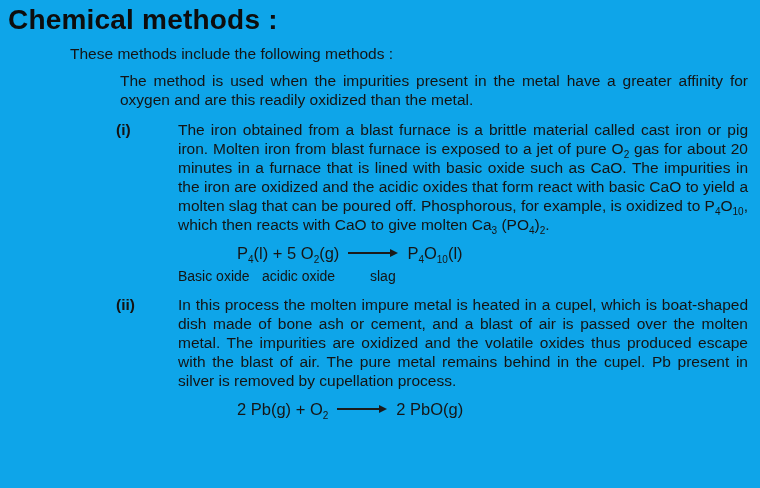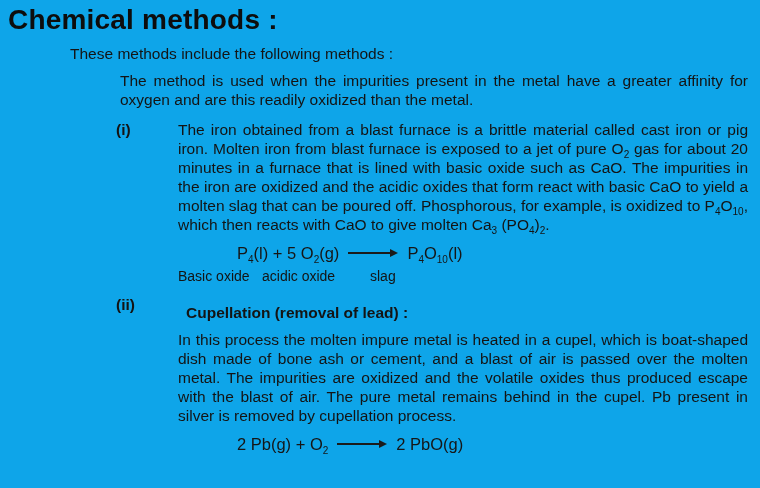--- a/index.html
+++ b/index.html
@@ -132,20 +132,19 @@
         <div class="eq eq-1">P<sub>4</sub>(l) + 5 O<sub>2</sub>(g)<span class="arrow" aria-label="⟶"></span>P<sub>4</sub>O<sub>10</sub>(l)</div>
         <div class="eq-labels">
           <span class="lbl lbl-basic">Basic oxide</span><span class="lbl lbl-acidic">acidic oxide</span><span class="lbl lbl-slag">slag</span>
         </div>
       </div>
     </div>
 
     <div class="list-item">
       <div class="marker">(ii)</div>
       <div class="content">
-        <p class="line bold">Cupellation (removal of lead) :</p>
         <p class="body-par">In this process the molten impure metal is heated in a cupel, which is boat-shaped dish made of bone ash or cement, and a blast of air is passed over the molten metal. The impurities are oxidized and the volatile oxides thus produced escape with the blast of air. The pure metal remains behind in the cupel. Pb present in silver is removed by cupellation process.</p>
         <div class="eq eq-3">2 Pb(g) + O<sub>2</sub><span class="arrow" aria-label="⟶"></span>2 PbO(g)</div>
       </div>
     </div>
 
   </div>
 </div>
 
 </body></html>

